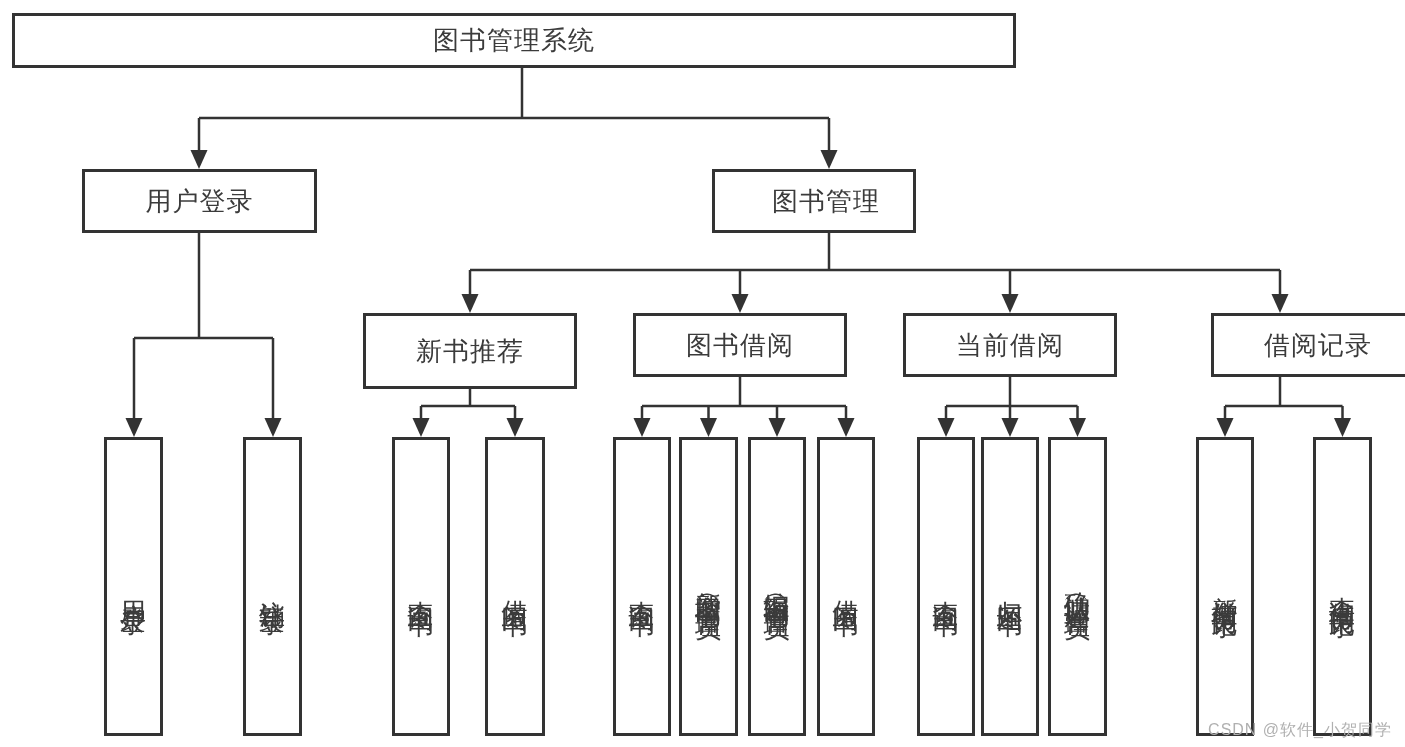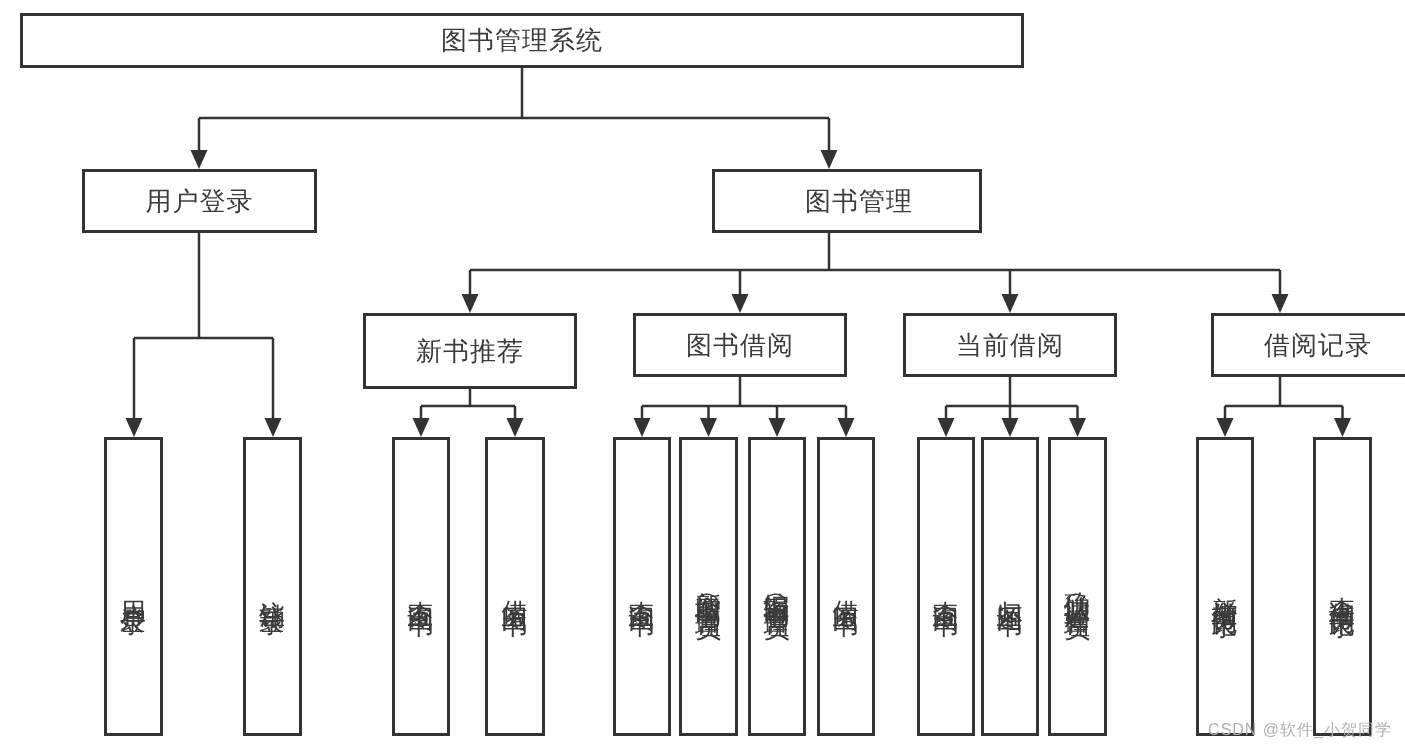--- a/index.html
+++ b/index.html
@@ -174,28 +174,28 @@
           <line x1="1225" y1="406" x2="1225" y2="420"></line>
           <polygon points="1216.5,418 1233.5,418 1225,437"></polygon>
         </g>
         <g>
           <line x1="1342.5" y1="406" x2="1342.5" y2="420"></line>
           <polygon points="1334,418 1351,418 1342.5,437"></polygon>
         </g>
       </g>
   </svg>
 
-  <div class="box h" style="left:20px; top:13px; width:1004px; height:55px;">
+  <div class="box h" style="left:12px; top:13px; width:1004px; height:55px;">
     <span>图书管理系统</span>
   </div>
 
   <div class="box h" style="left:82px; top:169px; width:235px; height:64px;">
     <span>用户登录</span>
   </div>
-  <div class="box h" style="left:712px; top:169px; width:270px; height:64px;padding-left:24px;">
+  <div class="box h" style="left:712px; top:169px; width:204px; height:64px;padding-left:24px;">
     <span>图书管理</span>
   </div>
 
   <div class="box h" style="left:363px; top:313px; width:214px; height:76px;">
     <span>新书推荐</span>
   </div>
   <div class="box h" style="left:633px; top:313px; width:214px; height:64px;">
     <span>图书借阅</span>
   </div>
   <div class="box h" style="left:903px; top:313px; width:214px; height:64px;">

